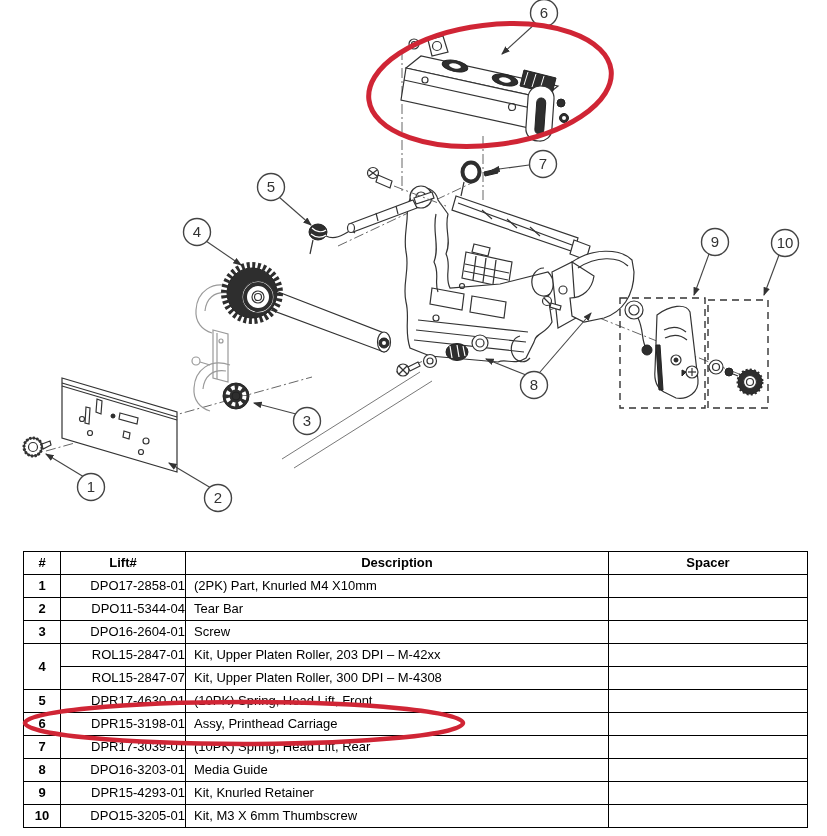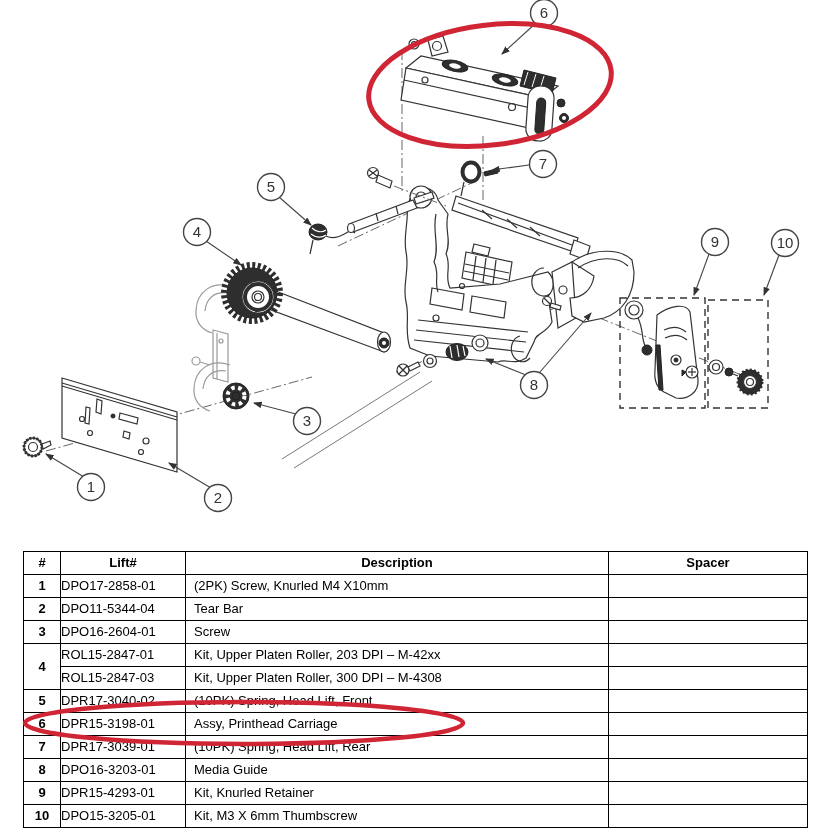--- a/index.html
+++ b/index.html
@@ -13,21 +13,21 @@
         font-size:13px;color:#000;background:#fff;}
   .parts-table col.c-num{width:37px;}
   .parts-table col.c-part{width:125px;}
   .parts-table col.c-desc{width:423px;}
   .parts-table col.c-notes{width:199px;}
   .parts-table th,.parts-table td{border:1px solid #000;height:23px;
         padding:0;box-sizing:border-box;overflow:hidden;white-space:nowrap;
         vertical-align:middle;line-height:22px;}
   .parts-table th{font-weight:bold;text-align:center;font-size:13px;}
   td.num{font-weight:bold;text-align:center;}
-  td.part{text-align:left;}
+  td.part{text-align:right;}
   td.desc{text-align:left;padding-left:8px;}
   td.notes{}
   .lineart{stroke:#333;fill:none;stroke-width:1.2;}
   .filled{stroke:#333;fill:#fff;stroke-width:1.2;}
   .dark{stroke:#222;fill:#2e2e2e;stroke-width:1;}
   .ghost{stroke:#9a9a9a;fill:none;stroke-width:1.2;}
   .cline{stroke:#666;fill:none;stroke-width:1;stroke-dasharray:10 3 2 3;}
   .leader{stroke:#444;fill:none;stroke-width:1.1;}
   .callout-circle{fill:#fff;stroke:#444;stroke-width:1.4;}
   .callout-num{font-family:"Liberation Sans",sans-serif;font-size:15px;fill:#333;
@@ -324,21 +324,21 @@
     <tbody>
         <tr>
       <th>#</th>
       <th>Lift#</th>
       <th>Description</th>
       <th>Spacer</th>
     </tr>
     <tr>
       <td class="num">1</td>
       <td class="part">DPO17-2858-01</td>
-      <td class="desc">(2PK) Screw, Knurled M4 X10mm</td>
+      <td class="desc">(2PK) Part, Knurled M4 X10mm</td>
       <td class="notes"></td>
     </tr>
     <tr>
       <td class="num">2</td>
       <td class="part">DPO11-5344-04</td>
       <td class="desc">Tear Bar</td>
       <td class="notes"></td>
     </tr>
     <tr>
       <td class="num">3</td>
@@ -346,27 +346,27 @@
       <td class="desc">Screw</td>
       <td class="notes"></td>
     </tr>
     <tr>
       <td class="num" rowspan="2">4</td>
       <td class="part">ROL15-2847-01</td>
       <td class="desc">Kit, Upper Platen Roller, 203 DPI – M-42xx</td>
       <td class="notes"></td>
     </tr>
     <tr>
-      <td class="part">ROL15-2847-03</td>
+      <td class="part">ROL15-2847-07</td>
       <td class="desc">Kit, Upper Platen Roller, 300 DPI – M-4308</td>
       <td class="notes"></td>
     </tr>
     <tr>
       <td class="num">5</td>
-      <td class="part">DPR17-3040-02</td>
+      <td class="part">DPR17-4630-01</td>
       <td class="desc">(10PK) Spring, Head Lift, Front</td>
       <td class="notes"></td>
     </tr>
     <tr>
       <td class="num">6</td>
       <td class="part">DPR15-3198-01</td>
       <td class="desc">Assy, Printhead Carriage</td>
       <td class="notes"></td>
     </tr>
     <tr>

